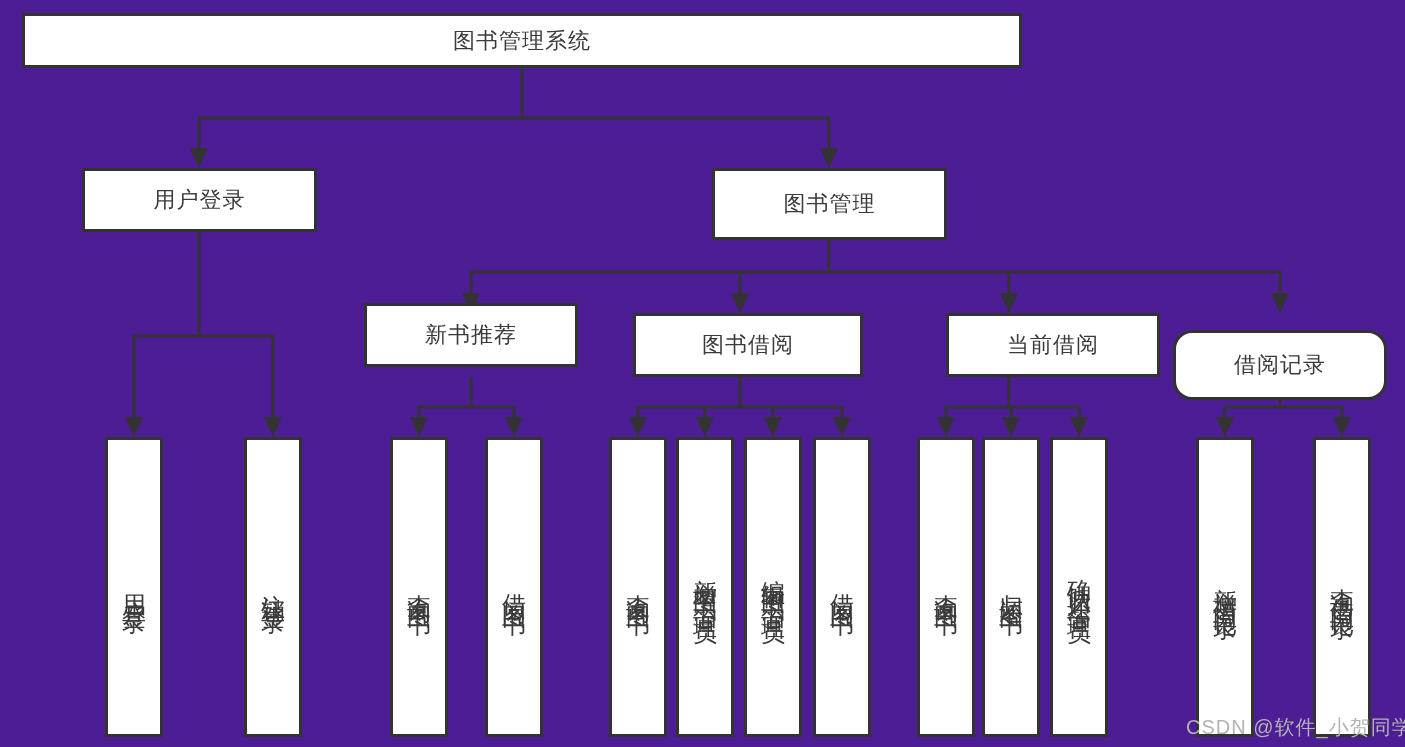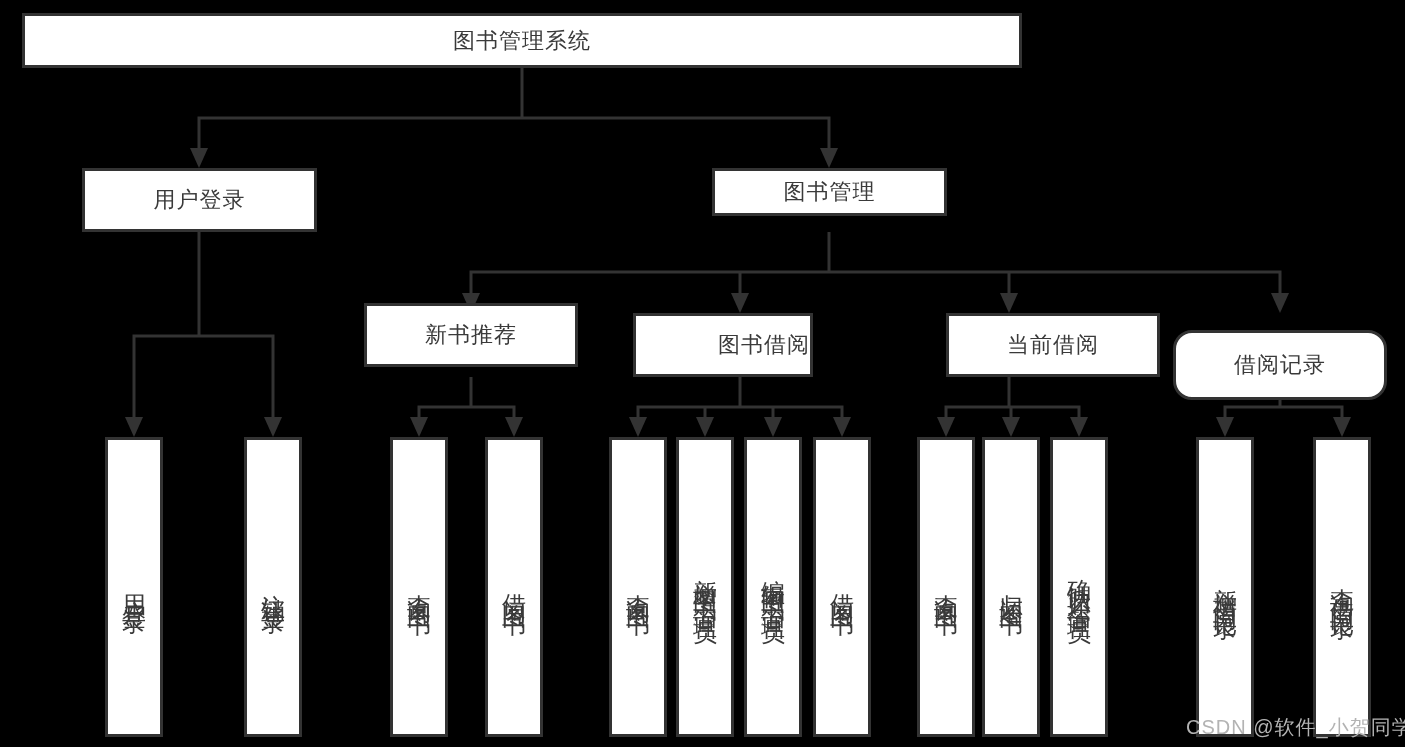--- a/index.html
+++ b/index.html
@@ -5,21 +5,21 @@
   html, body {
     margin: 0; padding: 0;
     background: #ffffff;
     width: 1405px; height: 747px;
     overflow: hidden;
     font-family: "Liberation Sans", sans-serif;
   }
   .canvas {
     position: relative;
     width: 1405px; height: 747px;
-    background: #000000;
+    background: #4c1d95;
   }
   .wires {
     position: absolute; left: 0; top: 0;
     width: 1405px; height: 747px;
     pointer-events: none;
   }
   .box {
     position: absolute;
     box-sizing: border-box;
     border: 3px solid #333333;
@@ -93,28 +93,28 @@
     </g>
   </svg>
 
   <div class="box h-box" style="left:22px; top:13px; width:1000px; height:55px;">
     <span>图书管理系统</span>
   </div>
 
   <div class="box h-box" style="left:82px; top:168px; width:235px; height:64px;">
     <span>用户登录</span>
   </div>
-  <div class="box h-box" style="left:712px; top:168px; width:235px; height:48px;">
+  <div class="box h-box" style="left:712px; top:168px; width:235px; height:72px;">
     <span>图书管理</span>
   </div>
 
   <div class="box h-box" style="left:364px; top:303px; width:214px; height:64px;">
     <span>新书推荐</span>
   </div>
-  <div class="box h-box" style="left:633px; top:313px; width:180px; height:64px;justify-content:flex-end;">
+  <div class="box h-box" style="left:633px; top:313px; width:230px; height:64px;">
     <span>图书借阅</span>
   </div>
   <div class="box h-box" style="left:902px; top:313px; width:214px; height:64px;margin-left:44px;">
     <span>当前借阅</span>
   </div>
   <div class="box h-box" style="left:1173px; top:330px; width:214px; height:70px;border-radius:19px;">
     <span>借阅记录</span>
   </div>
 
   <div class="box v-box" style="left:105px; top:437px; width:58px; height:300px;">

